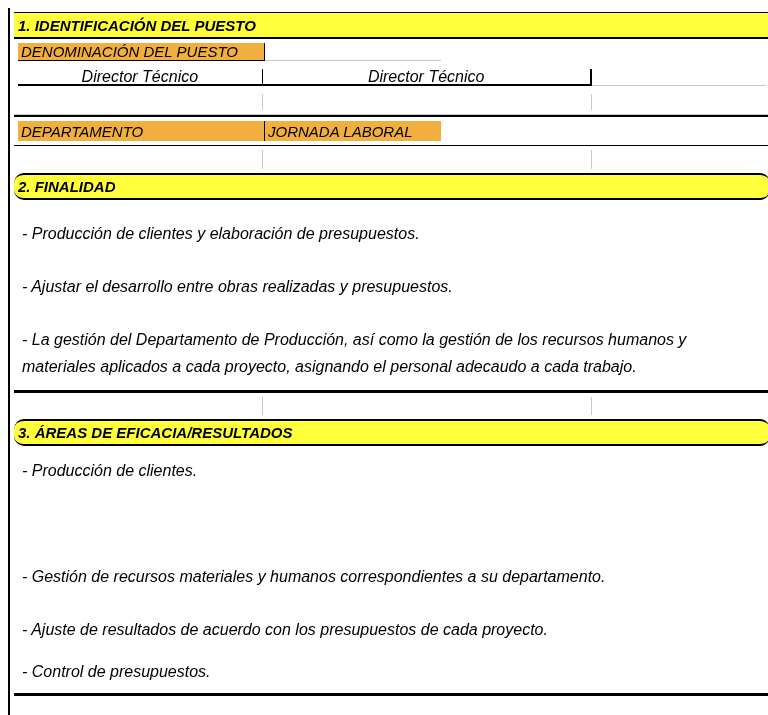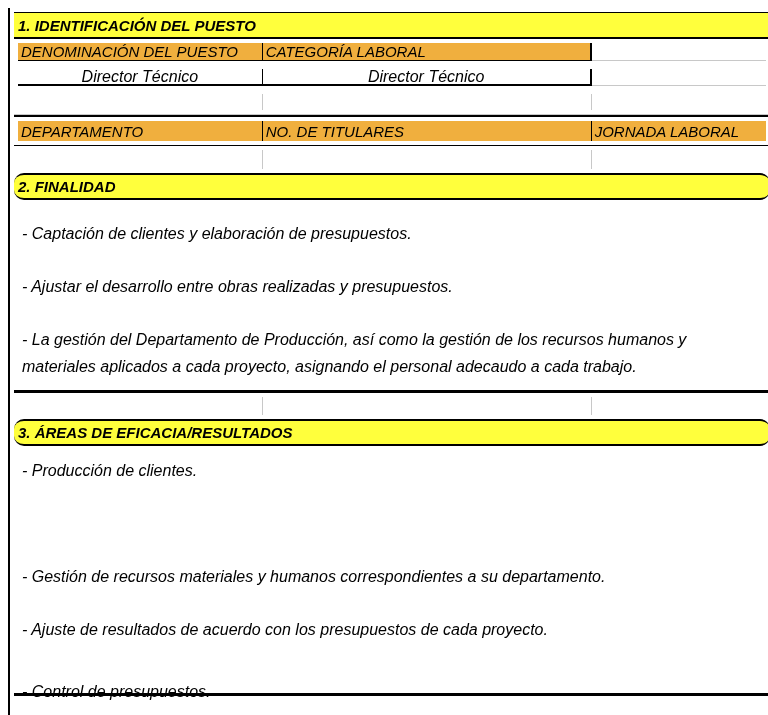--- a/index.html
+++ b/index.html
@@ -60,68 +60,66 @@
 </style>
 </head>
 <body>
 
 <div class="sheet">
 
   <div class="banner topmost">1. IDENTIFICACIÓN DEL PUESTO</div>
 
   <div class="row hrow1">
     <div class="hcell w1 br-black bb-black1">DENOMINACIÓN DEL PUESTO</div>
-    <div class="hcell w2 br-black2 bb-black1">CATEGORÍA LABORAL</div>
     <div class="w3 bb-gray"></div>
   </div>
 
   <div class="row drow1">
     <div class="vcell w1 br-black bb-black2">Director Técnico</div>
     <div class="vcell w2 br-black2 bb-black2">Director Técnico</div>
     <div class="w3 bb-gray"></div>
   </div>
 
   <div class="row gap1">
     <div class="gapcell w1 br-gray"></div>
     <div class="gapcell w2 br-gray"></div>
     <div class="gapcell w3"></div>
   </div>
 
   <div class="row hrow2">
     <div class="hcell w1 br-black">DEPARTAMENTO</div>
-    <div class="hcell w2 br-black">NO. DE TITULARES</div>
     <div class="hcell w3">JORNADA LABORAL</div>
   </div>
 
 
   <div class="row gap2">
     <div class="gapcell w1 br-gray"></div>
     <div class="gapcell w2 br-gray"></div>
     <div class="gapcell w3"></div>
   </div>
 
   <div class="banner mid">2. FINALIDAD</div>
 
   <div class="bodycell body-finalidad">
-    <div class="tline" style="top:20px">- Captación de clientes y elaboración de presupuestos.</div>
+    <div class="tline" style="top:20px">- Producción de clientes y elaboración de presupuestos.</div>
     <div class="tline" style="top:73px">- Ajustar el desarrollo entre obras realizadas y presupuestos.</div>
     <div class="tline" style="top:126px">- La gestión del Departamento de Producción, así como la gestión de los recursos humanos y</div>
     <div class="tline" style="top:153px">materiales aplicados a cada proyecto, asignando el personal adecaudo a cada trabajo.</div>
   </div>
 
   <div class="row gap3">
     <div class="gapcell w1 br-gray"></div>
     <div class="gapcell w2 br-gray"></div>
     <div class="gapcell w3"></div>
   </div>
 
   <div class="banner mid">3. ÁREAS DE EFICACIA/RESULTADOS</div>
 
   <div class="bodycell body-areas">
     <div class="tline" style="top:11px">- Producción de clientes.</div>
     <div class="tline" style="top:170px">- Ajuste de resultados de acuerdo con los presupuestos de cada proyecto.</div>
     <div class="tline" style="top:117px">- Gestión de recursos materiales y humanos correspondientes a su departamento.</div>
-    <div class="tline" style="top:232px">- Control de presupuestos.</div>
+    <div class="tline" style="top:212px">- Control de presupuestos.</div>
   </div>
 
   <div class="bottom-strip"></div>
 
 </div>
 
 </body></html>

